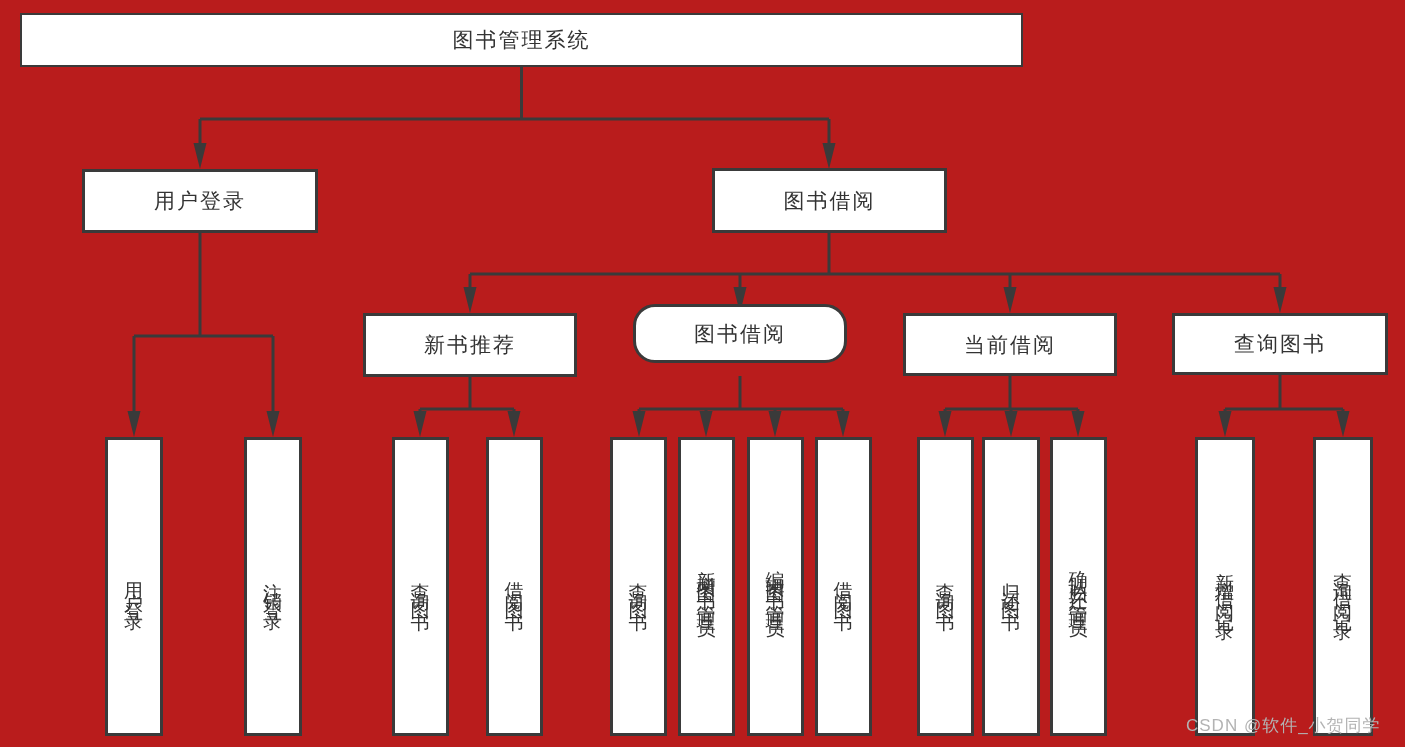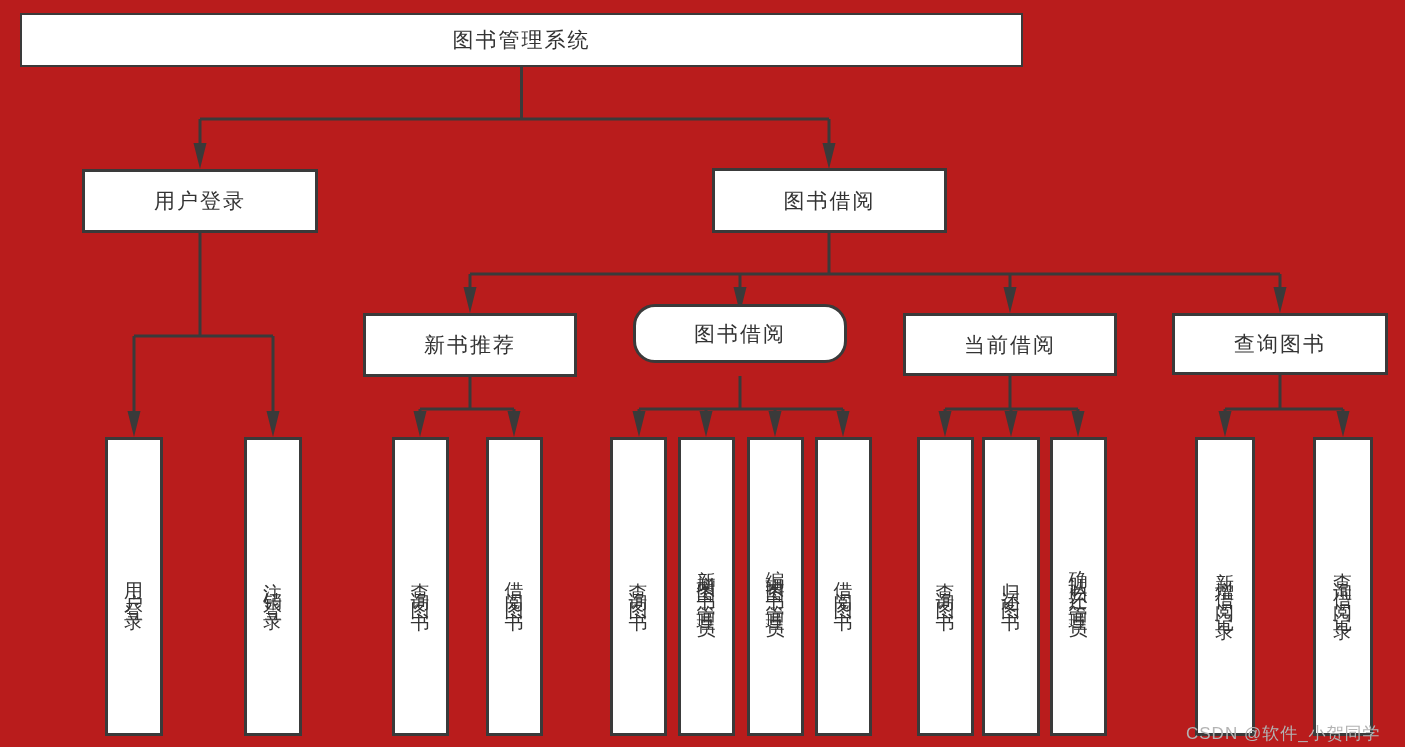--- a/index.html
+++ b/index.html
@@ -43,21 +43,20 @@
   .vbox.long span { letter-spacing: 7px; }
   .watermark {
     position: absolute;
     left: 1186px;
     top: 714px;
     font-size: 17px;
     color: #b3b3b3;
     letter-spacing: 1px;
     white-space: nowrap;
     z-index: 3;
-    margin-top: 8px;
   }
 </style>
 </head>
 <body>
 
 <div class="stage">
 
   <svg class="edges" width="1405" height="747" viewBox="0 0 1405 747" xmlns="http://www.w3.org/2000/svg">
     <g stroke="#3a3a3a" stroke-width="3" fill="none">
       <path d="M521.5 67 V119 M200 119 H829 M200 119 V145 M829 119 V145"></path>

